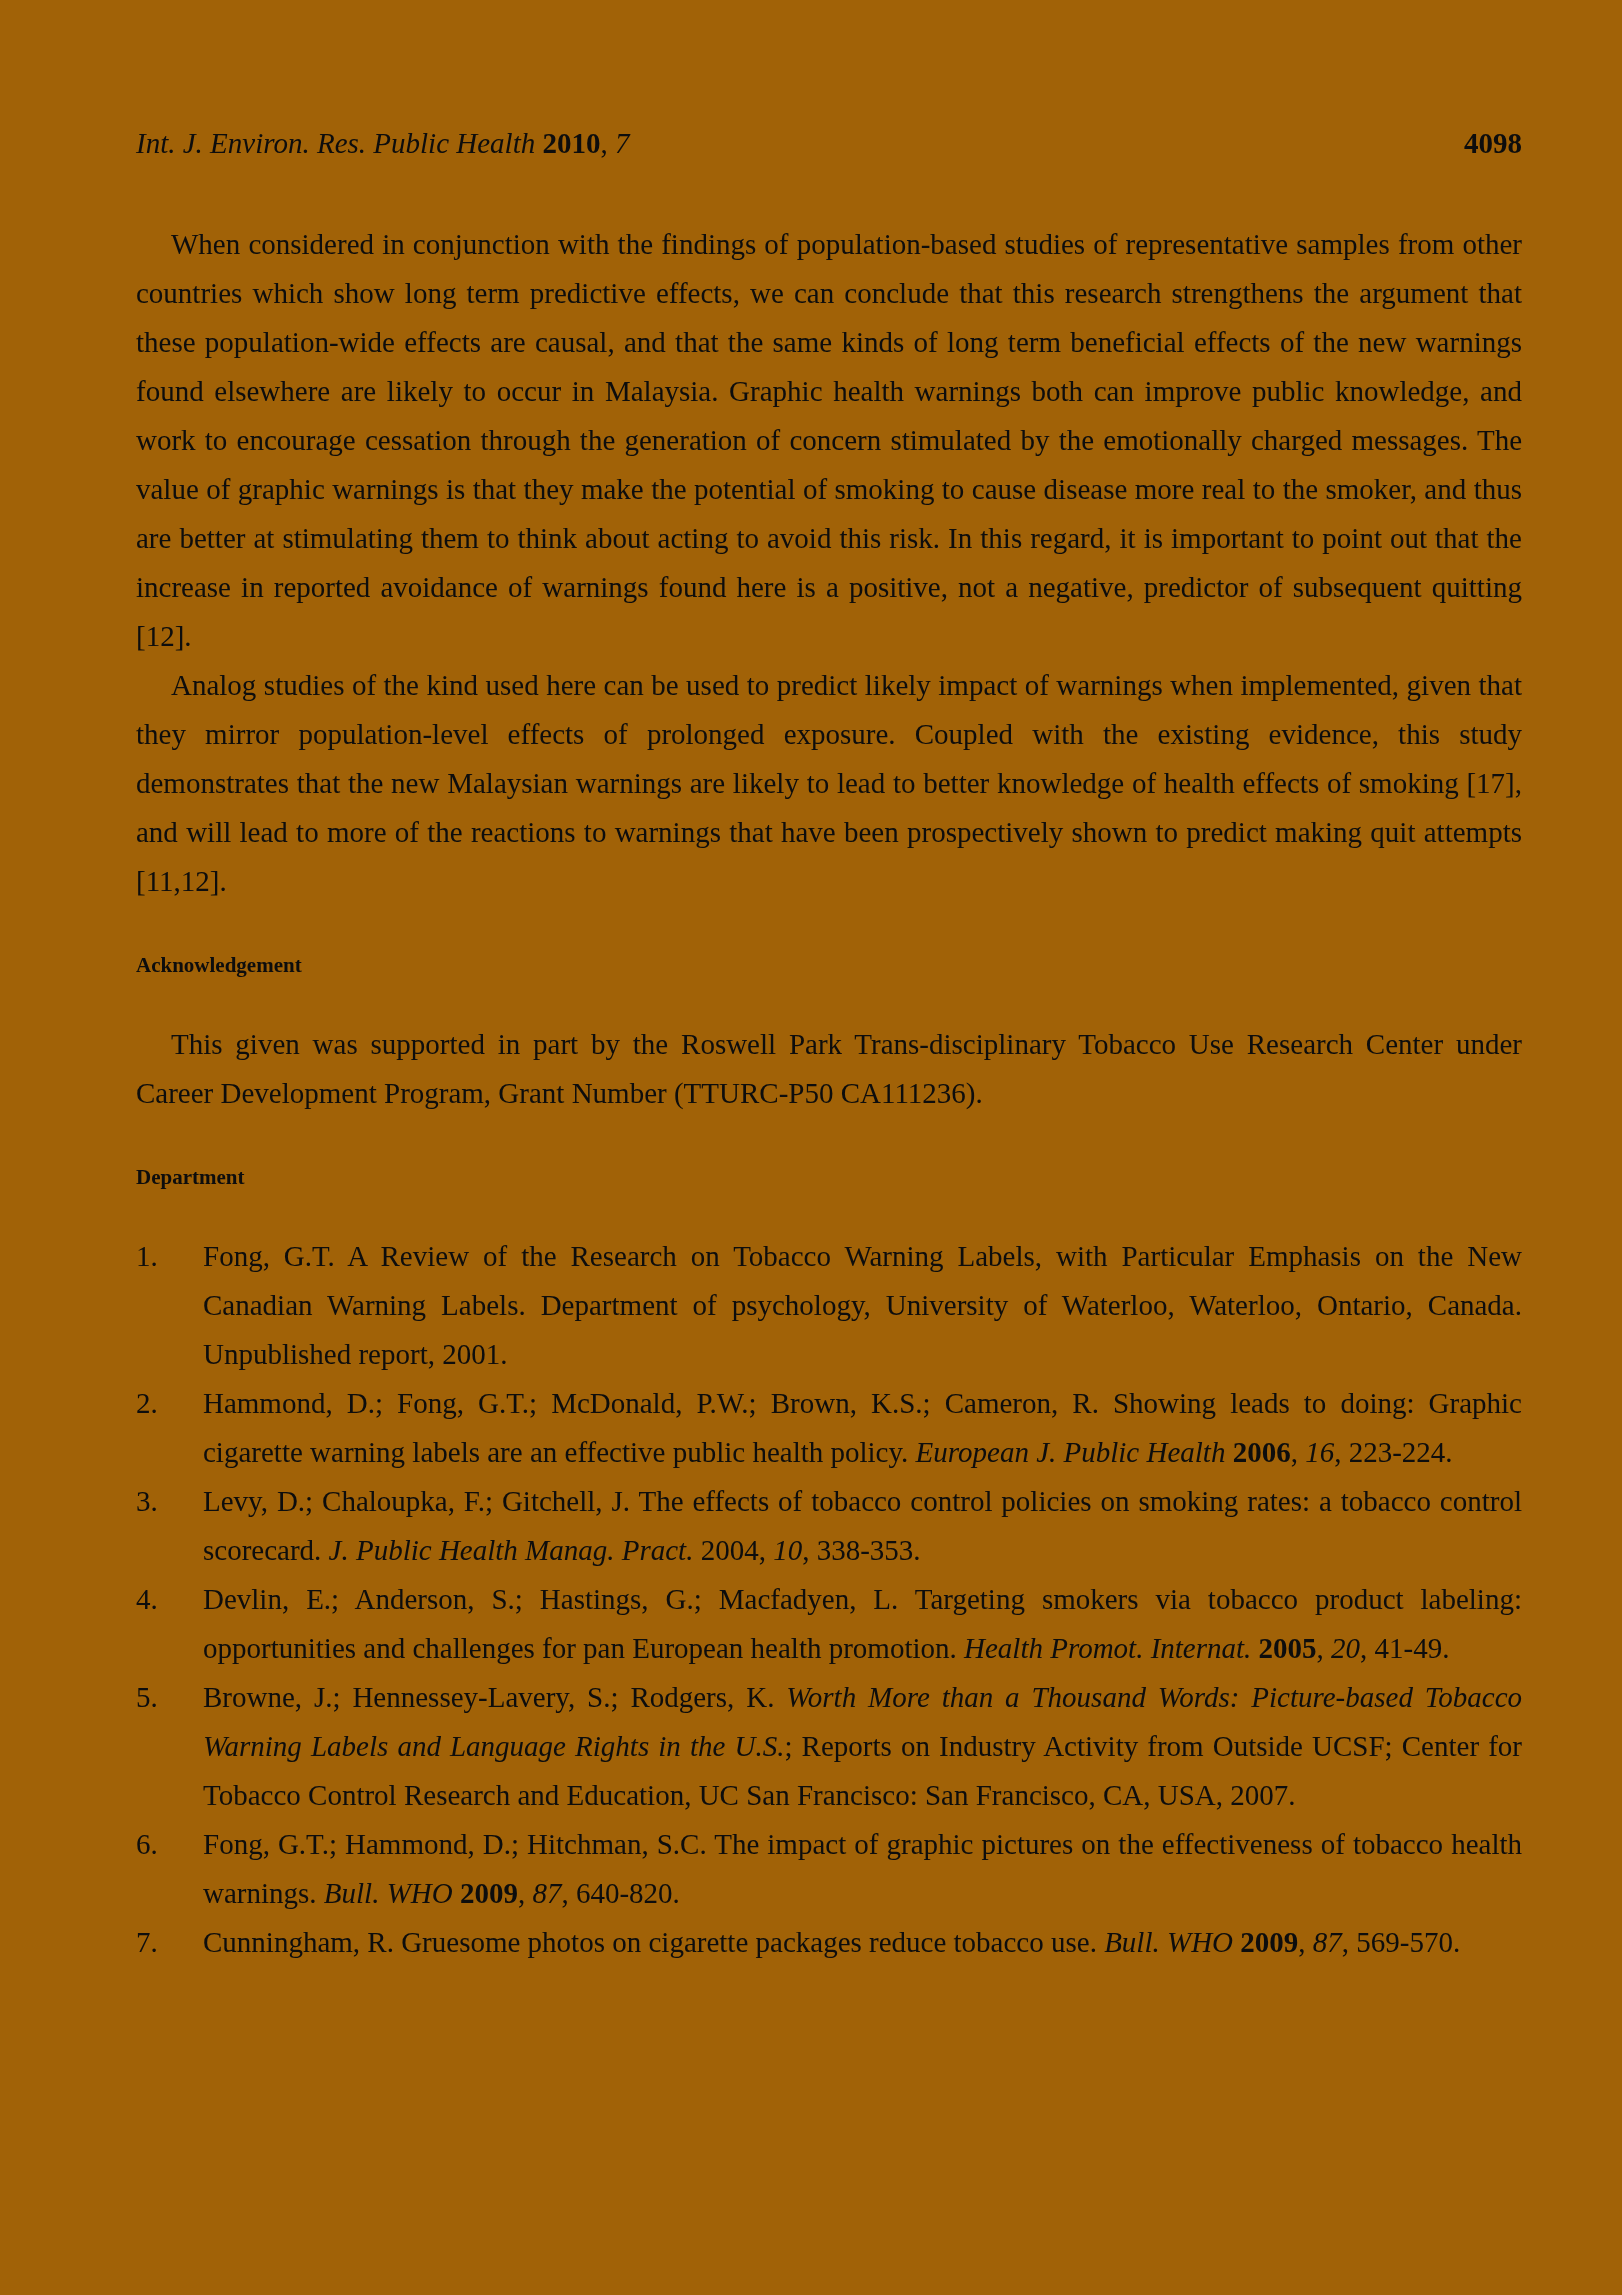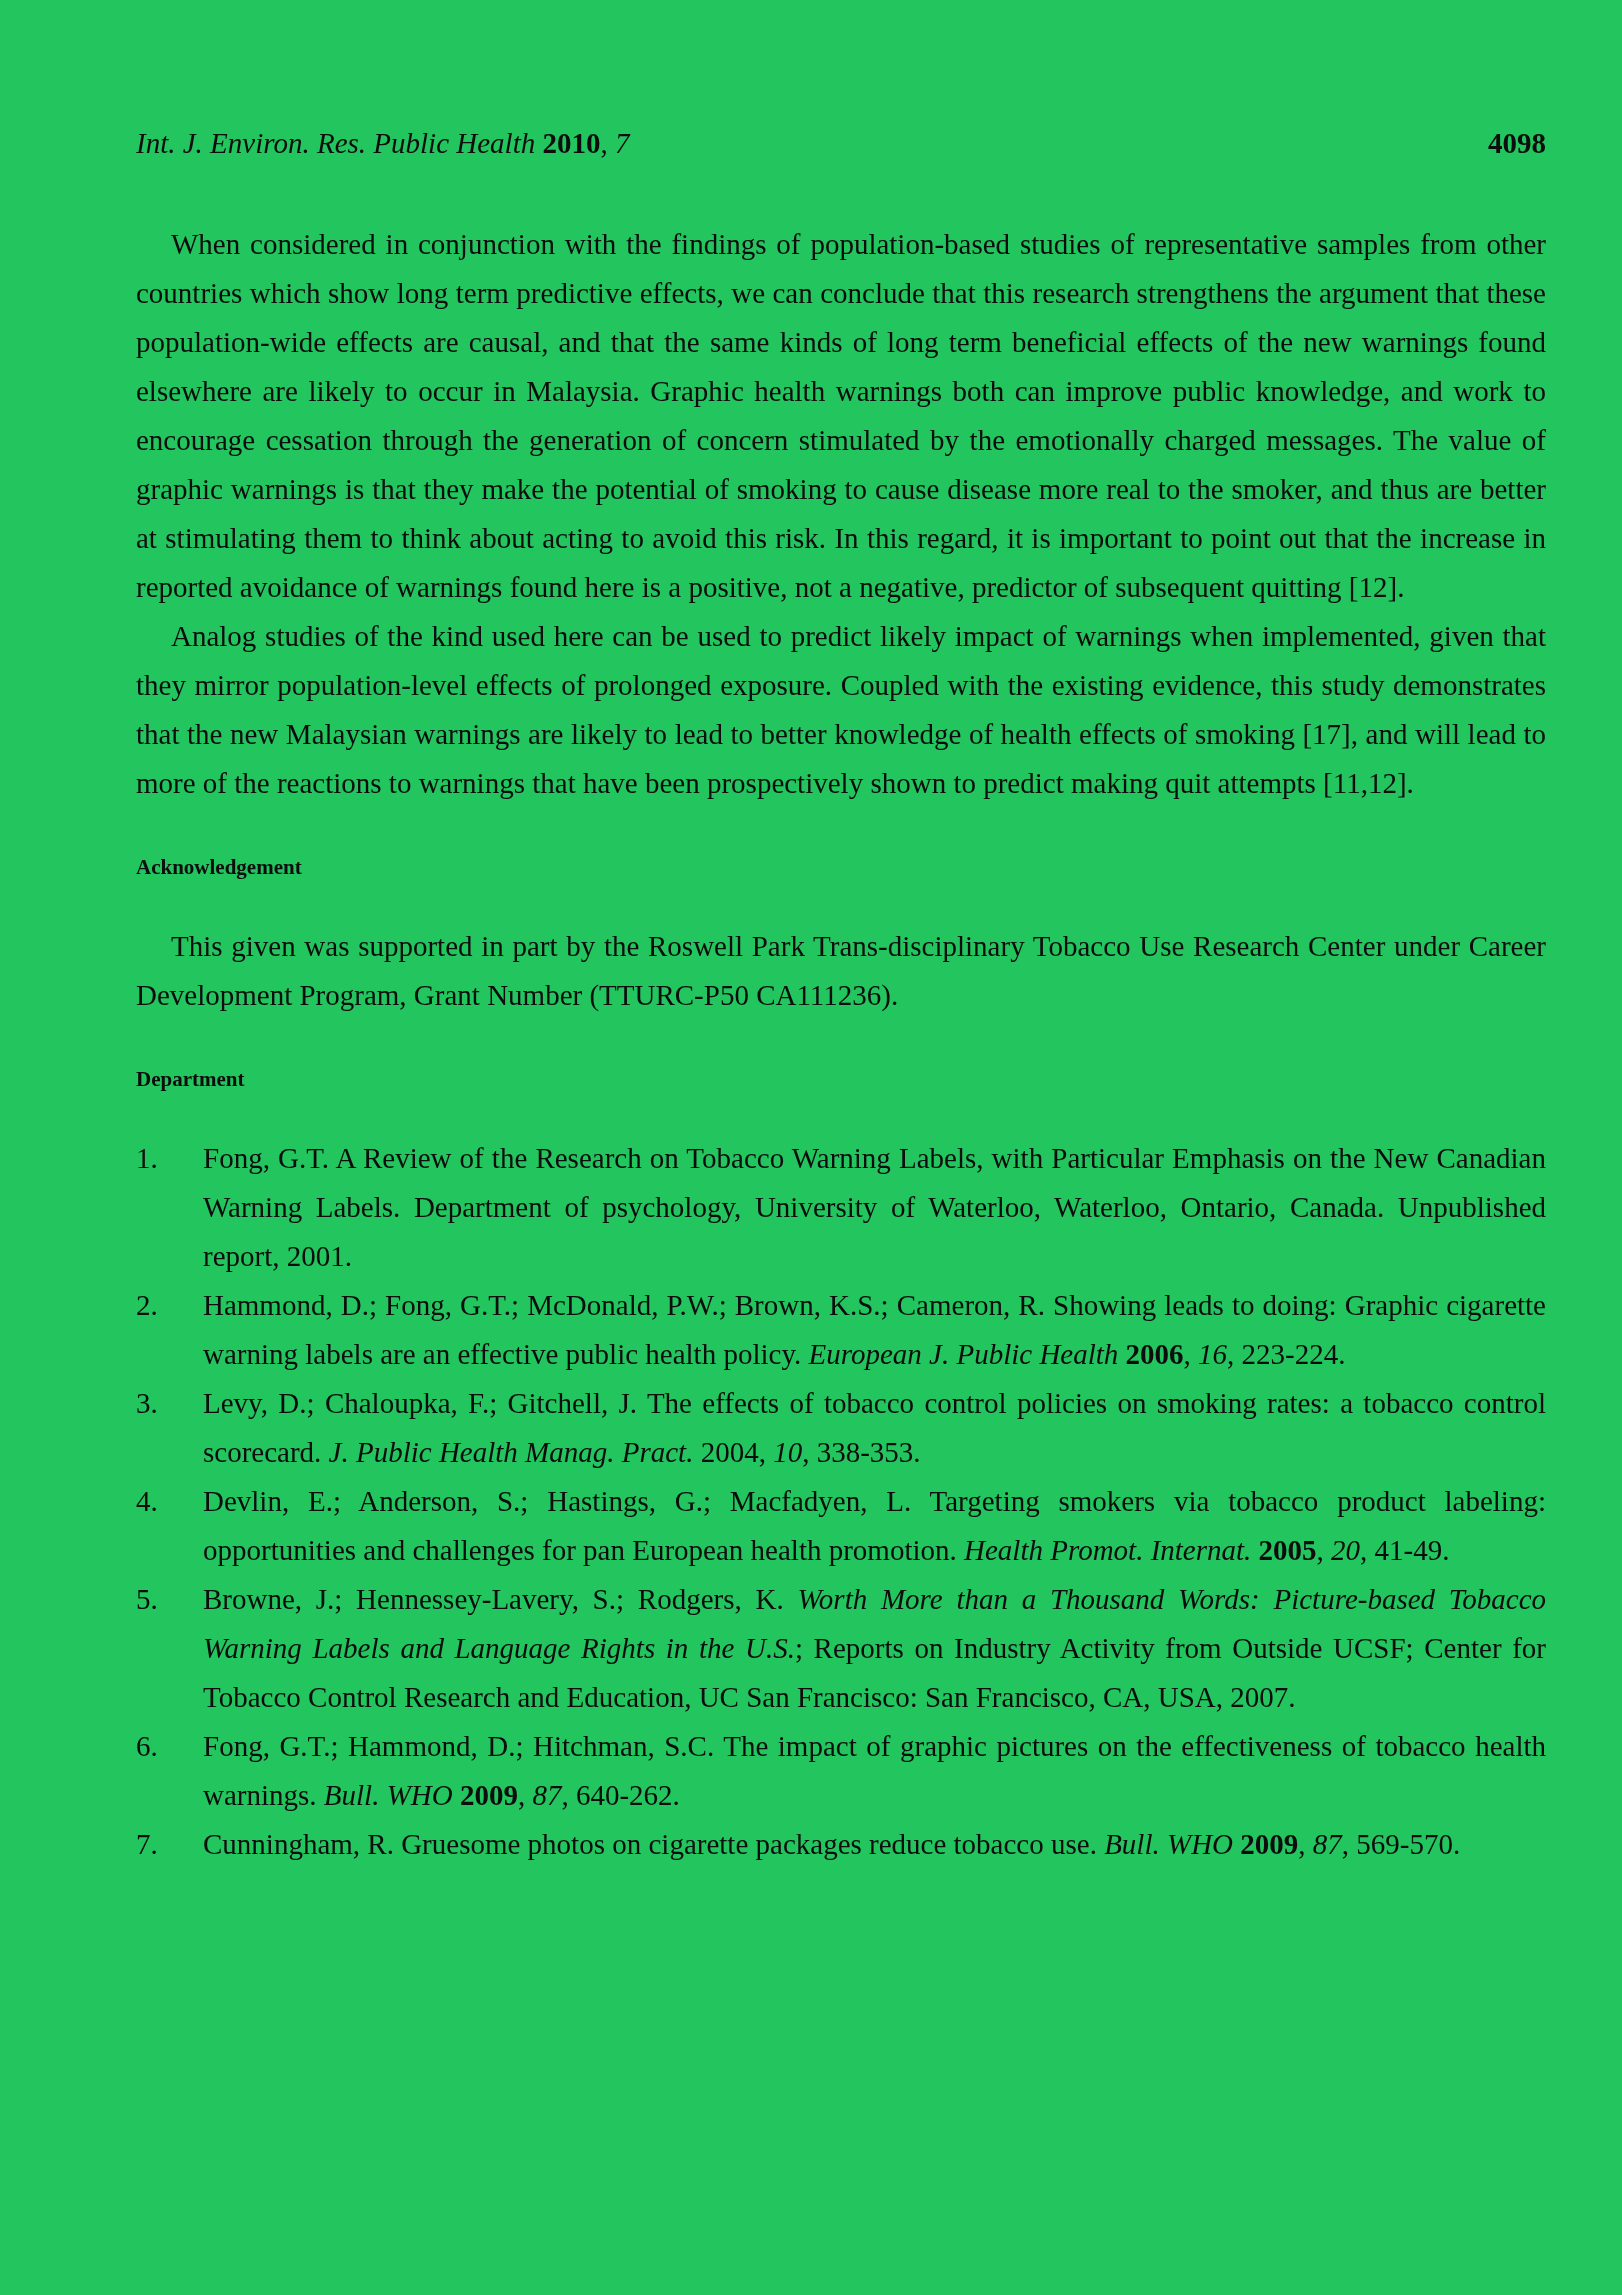--- a/index.html
+++ b/index.html
@@ -5,23 +5,23 @@
   html, body {
     margin: 0;
     padding: 0;
     background: #e8e8e8;
   }
   .page {
     position: relative;
     width: 1622px;
     height: 2295px;
     margin: 0 auto;
-    background: #22c55e;
+    background: #a16207;
     box-sizing: border-box;
-    padding: 119px 76px 71px 136px;
+    padding: 119px 100px 71px 136px;
     font-family: "Liberation Serif", "DejaVu Serif", serif;
     font-size: 29px;
     line-height: 49px;
     color: #0d0d0d;
   }
   .page-header {
     display: flex;
     justify-content: space-between;
     align-items: baseline;
     margin-bottom: 52px;
@@ -98,21 +98,21 @@
       <li>
         <span class="ref-num">4.</span>
         <span class="ref-text"><span>Devlin, E.; Anderson, S.; Hastings, G.; Macfadyen, L. Targeting smokers via tobacco product labeling: opportunities and challenges for pan European health promotion. </span><span style="font-style: italic;">Health Promot. Internat. </span><span style="font-weight: bold;">2005</span><span>, </span><span style="font-style: italic;">20</span><span>, 41-49.</span></span>
       </li>
       <li>
         <span class="ref-num">5.</span>
         <span class="ref-text"><span>Browne, J.; Hennessey-Lavery, S.; Rodgers, K. </span><span style="font-style: italic;">Worth More than a Thousand Words: Picture-based Tobacco Warning Labels and Language Rights in the U.S.</span><span>; Reports on Industry Activity from Outside UCSF; Center for Tobacco Control Research and Education, UC San Francisco: San Francisco, CA, USA, 2007.</span></span>
       </li>
       <li>
         <span class="ref-num">6.</span>
-        <span class="ref-text"><span>Fong, G.T.; Hammond, D.; Hitchman, S.C. The impact of graphic pictures on the effectiveness of tobacco health warnings. </span><span style="font-style: italic;">Bull. WHO </span><span style="font-weight: bold;">2009</span><span>, </span><span style="font-style: italic;">87</span><span>, 640-262.</span></span>
+        <span class="ref-text"><span>Fong, G.T.; Hammond, D.; Hitchman, S.C. The impact of graphic pictures on the effectiveness of tobacco health warnings. </span><span style="font-style: italic;">Bull. WHO </span><span style="font-weight: bold;">2009</span><span>, </span><span style="font-style: italic;">87</span><span>, 640-820.</span></span>
       </li>
       <li>
         <span class="ref-num">7.</span>
         <span class="ref-text"><span>Cunningham, R. Gruesome photos on cigarette packages reduce tobacco use. </span><span style="font-style: italic;">Bull. WHO </span><span style="font-weight: bold;">2009</span><span>, </span><span style="font-style: italic;">87</span><span>, 569-570.</span></span>
       </li>
     </ol>
 
   </main>
 </div>
 

